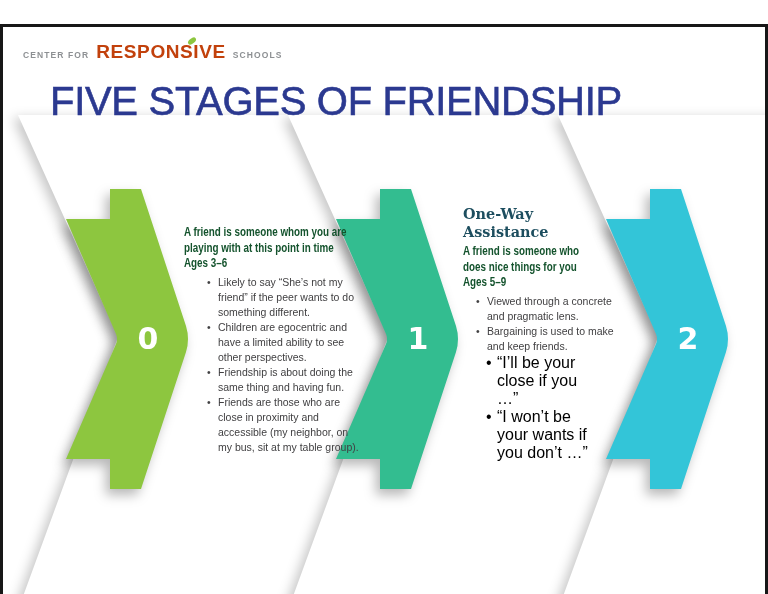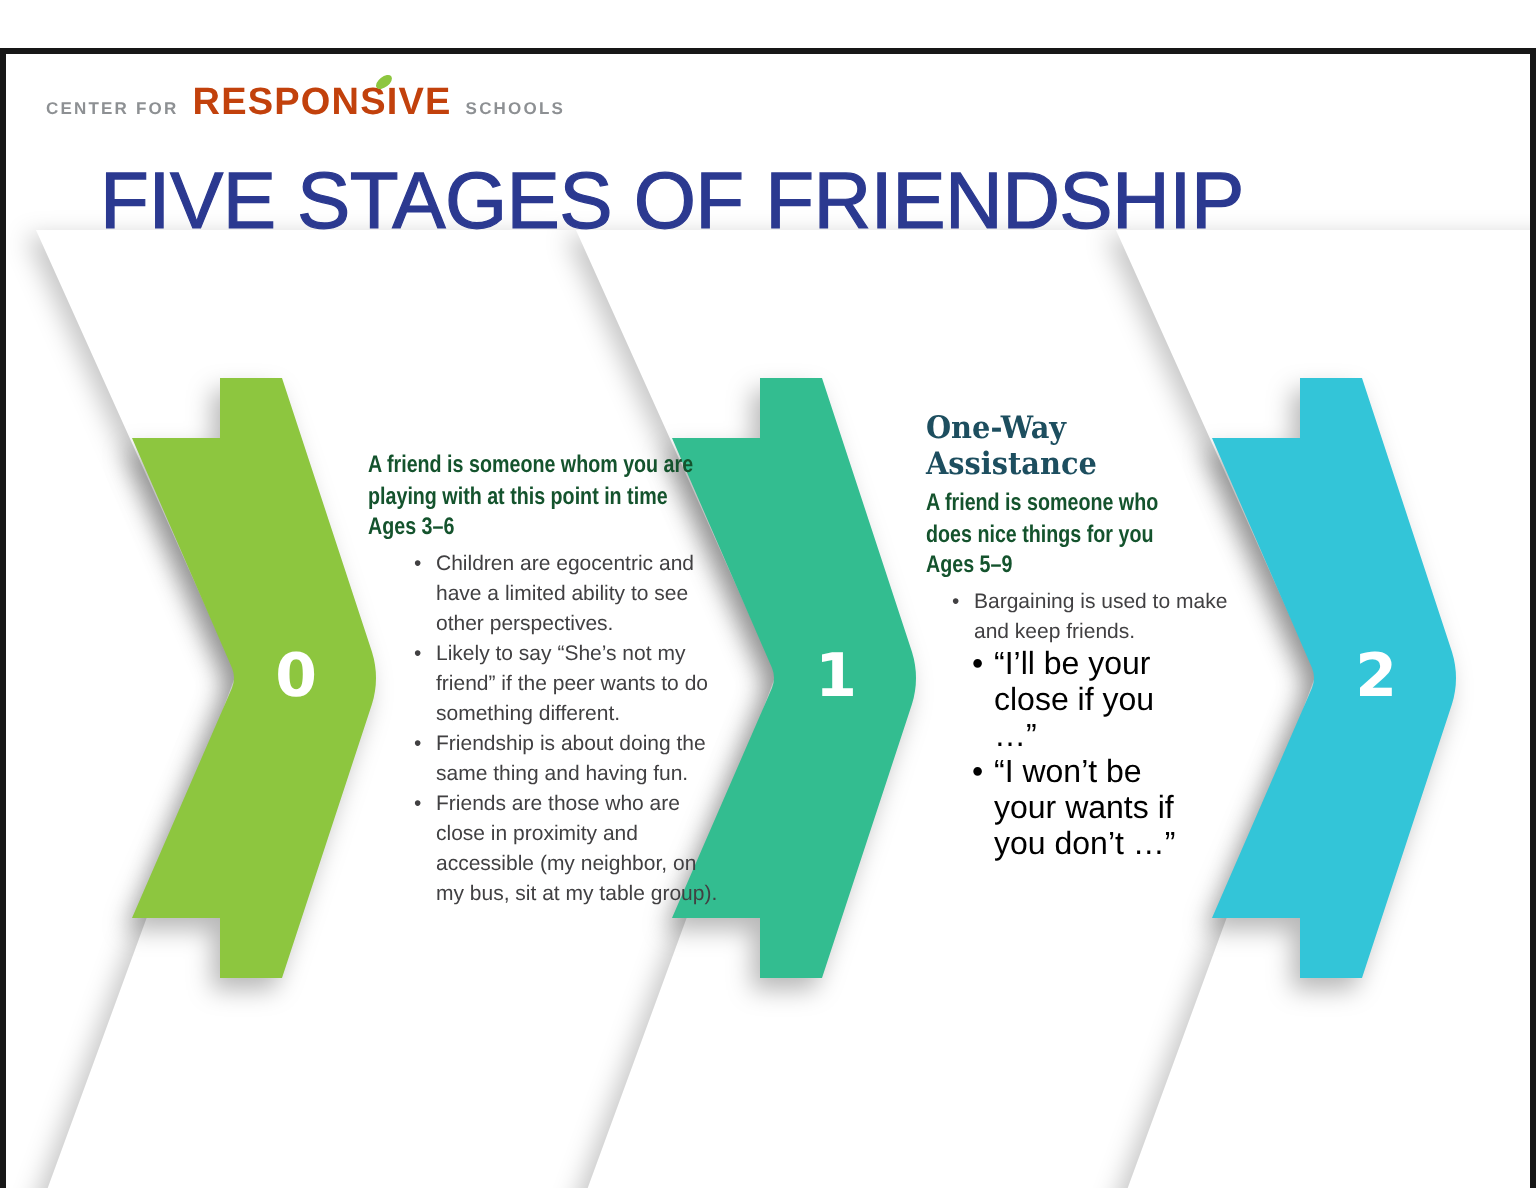--- a/index.html
+++ b/index.html
@@ -84,38 +84,39 @@
   <div class="chev-num num-1">1</div>
   <div class="chev-num num-2">2</div>
 
   <div class="stage-col col-0">
     <div class="intro">
       <div>A friend is someone whom you are</div>
       <div>playing with at this point in time</div>
       <div>Ages 3–6</div>
     </div>
     <ul class="bullets">
+      <li>Likely to say “She’s not my friend” if the peer wants to do something different.</li>
       <li>Children are egocentric and have a limited ability to see other perspectives.</li>
-      <li>Likely to say “She’s not my friend” if the peer wants to do something different.</li>
       <li>Friendship is about doing the same thing and having fun.</li>
       <li>Friends are those who are close in proximity and accessible (my neighbor, on my bus, sit at my table group).</li>
     </ul>
   </div>
 
   <div class="stage-col col-1">
     <div class="stage-heading">
       <div>One-Way</div>
       <div>Assistance</div>
     </div>
     <div class="intro">
       <div>A friend is someone who</div>
       <div>does nice things for you</div>
       <div>Ages 5–9</div>
     </div>
     <ul class="bullets">
+      <li>Viewed through a concrete and pragmatic lens.</li>
       <li>Bargaining is used to make and keep friends.</li>
     </ul>
     <ul class="sub">
       <li>“I’ll be your close if you …”</li>
       <li>“I won’t be your wants if you don’t …”</li>
     </ul>
   </div>
 
 </div>
 

